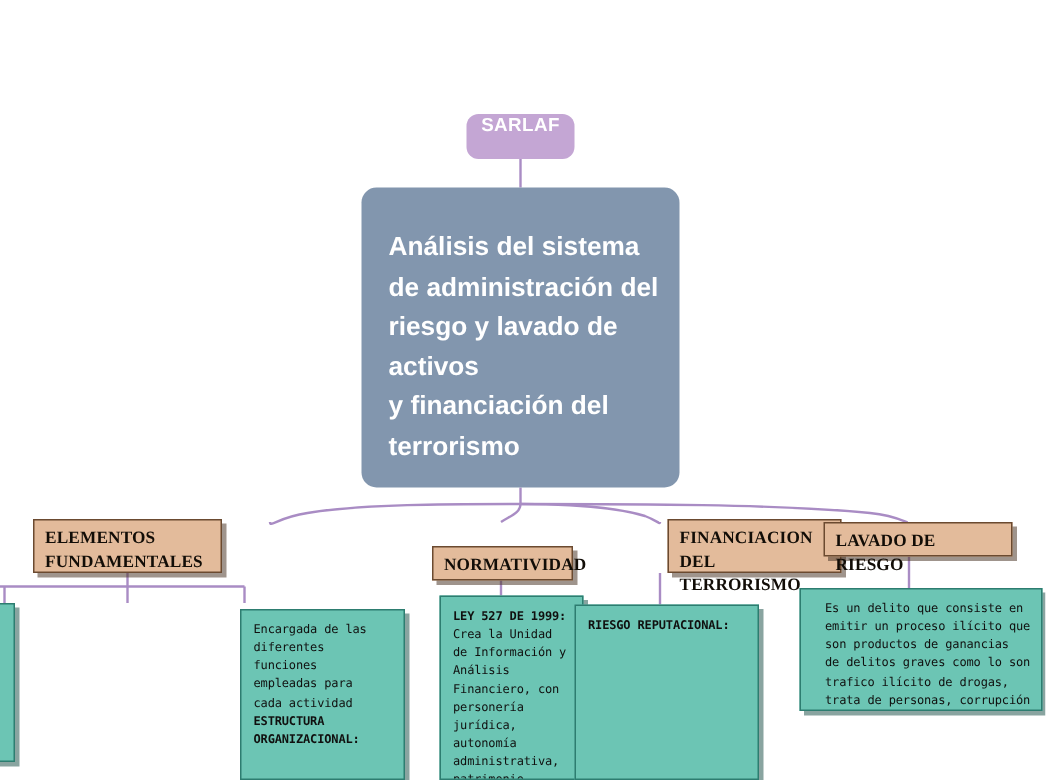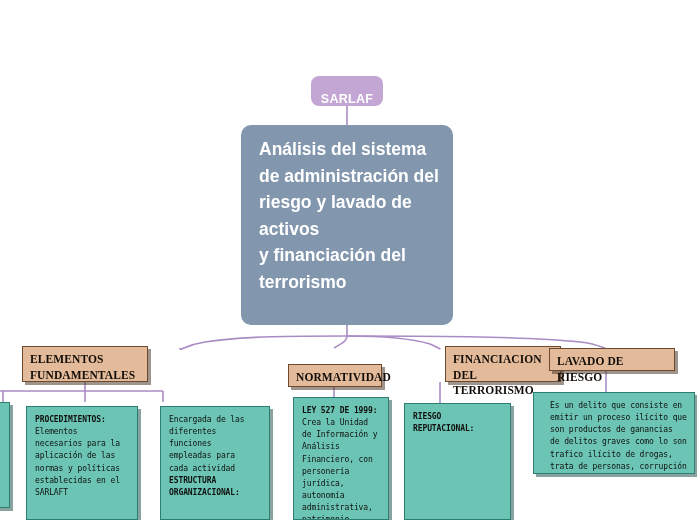--- a/index.html
+++ b/index.html
@@ -34,36 +34,36 @@
     top: 76px;
     width: 72px;
     height: 30px;
     background: #c4a6d4;
     border-radius: 8px;
     color: #ffffff;
     font-size: 12.5px;
     font-weight: 600;
     letter-spacing: .3px;
     display: flex;
-    align-items: flex-end;
+    align-items: flex-start;
     justify-content: center;
     font-family: "Liberation Sans", sans-serif;
   }
 
   
   .central-box {
     position: absolute;
     left: 241px;
     top: 125px;
     width: 212px;
     height: 200px;
     background: #8296ae;
     border-radius: 10px;
     box-sizing: border-box;
-    padding: 11px 0 0 18px;
+    padding: 26px 0 0 18px;
   }
   .central-text {
     color: #ffffff;
     font-size: 17.5px;
     font-weight: 700;
     line-height: 1.52;
     white-space: pre-line;
     font-family: "Liberation Sans", sans-serif;
   }
 
@@ -163,29 +163,20 @@
   </div>
 
   <div class="cat-box" style="left:549px; top:348px; width:126px; height:23px;">
     <div class="cat-label">LAVADO DE RIESGO</div>
   </div>
 
   <div class="leaf-box" style="left:-12px; top:402px; width:22px; height:106px;">
     <div class="leaf-text"></div>
   </div>
 
-  <div class="leaf-box" style="left:26px; top:406px; width:112px; height:114px;">
-    <div class="leaf-text" style="font-weight:bold;">PROCEDIMIENTOS:</div>
-    <div class="leaf-text">Elementos
-necesarios para la
-aplicación de las
-normas y políticas
-establecidas en el
-SARLAFT</div>
-  </div>
 
   <div class="leaf-box" style="left:160px; top:406px; width:110px; height:114px;">
     <div class="leaf-text">Encargada de las
 diferentes
 funciones
 empleadas para
 cada actividad</div>
     <div class="leaf-text" style="font-weight:bold;">ESTRUCTURA
 ORGANIZACIONAL:</div>
   </div>
@@ -196,21 +187,21 @@
 de Información y
 Análisis
 Financiero, con
 personería
 jurídica,
 autonomía
 administrativa,
 patrimonio</div>
   </div>
 
-  <div class="leaf-box" style="left:404px; top:403px; width:107px; height:117px;">
+  <div class="leaf-box" style="left:383px; top:403px; width:123px; height:117px;">
     <div class="leaf-text" style="font-weight:bold;">RIESGO REPUTACIONAL:</div>
   </div>
 
   <div class="leaf-box" style="left:533px; top:392px; width:162px; height:82px;padding-left:16px;">
     <div class="leaf-text">Es un delito que consiste en
 emitir un proceso ilícito que
 son productos de ganancias
 de delitos graves como lo son
 trafico ilícito de drogas,
 trata de personas, corrupción

